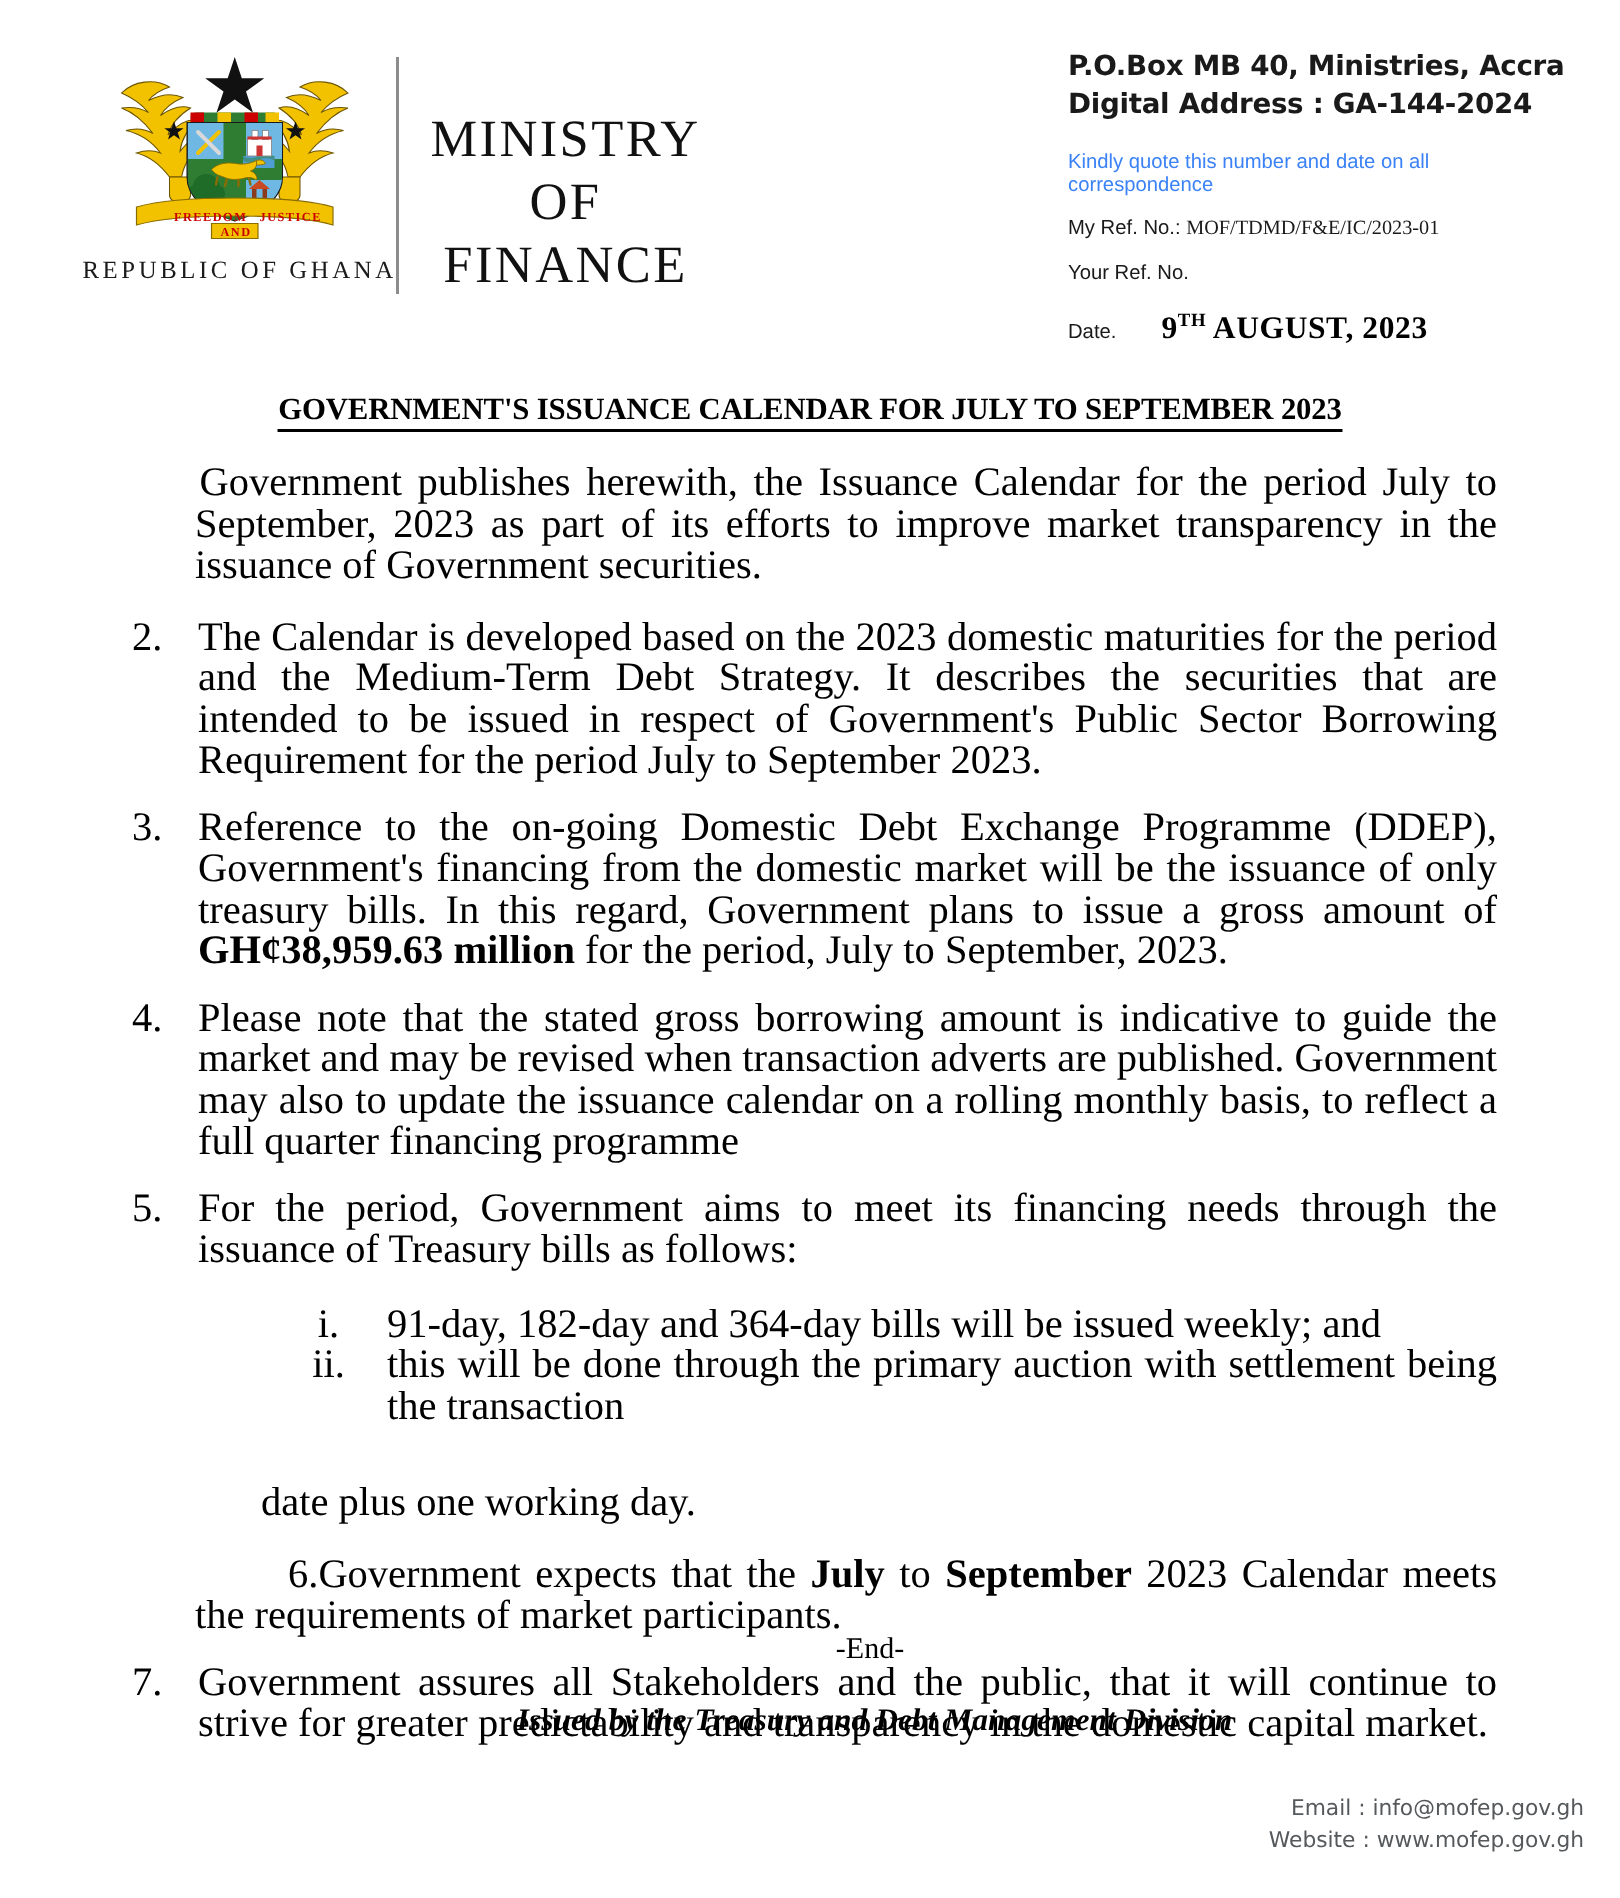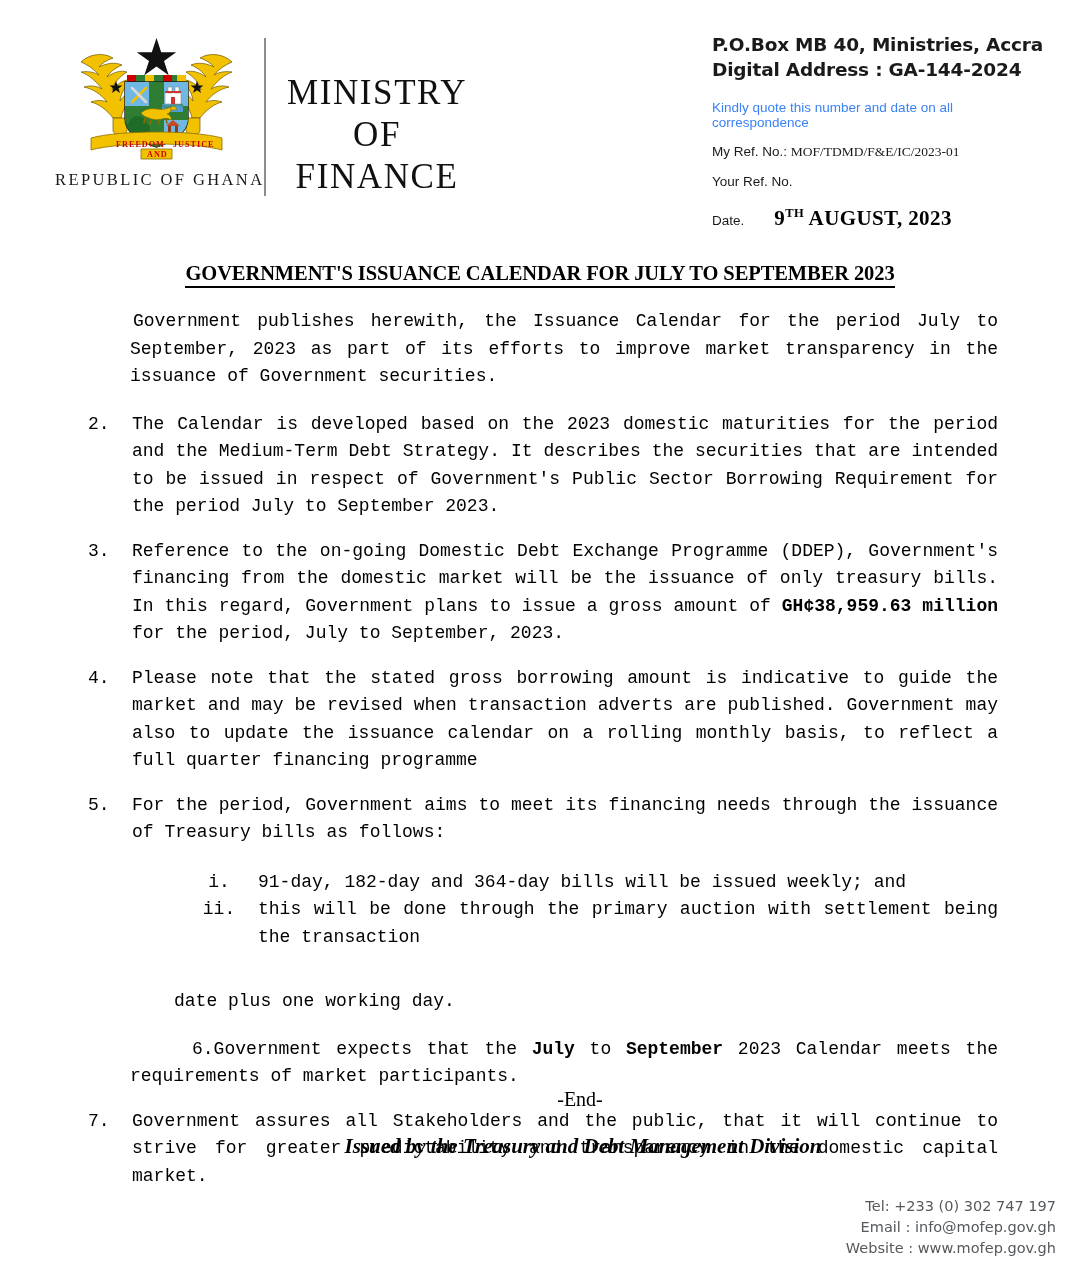--- a/index.html
+++ b/index.html
@@ -142,23 +142,22 @@
   .doc-title span {
     border-bottom: 2px solid #000;
     padding-bottom: 2px;
   }
 
   .body-copy {
     position: absolute;
     left: 86px;
     top: 308px;
     width: 912px;
-    font-size: 18px;
+    font-size: 27px;
     line-height: 27.5px;
-    font-family: Liberation Mono, monospace;
   }
 
   .para {
     position: relative;
     text-align: justify;
     text-justify: inter-word;
     margin-bottom: 17px;
   }
   .para-lead {
     padding-left: 44px;
@@ -426,16 +425,15 @@
 
 <div class="end-mark">
   <span class="end-mark-inner">-End-</span>
 </div>
 
 <div class="issued-by">
   <span class="issued-by-inner">Issued by the Treasury and Debt Management Division</span>
 </div>
 
 <div class="footer-contact">
-  <div>Tel: +233 (0) 302 747 197</div>
   <div>Email : info@mofep.gov.gh</div>
   <div>Website : www.mofep.gov.gh</div>
 </div>
 
 </body></html>

